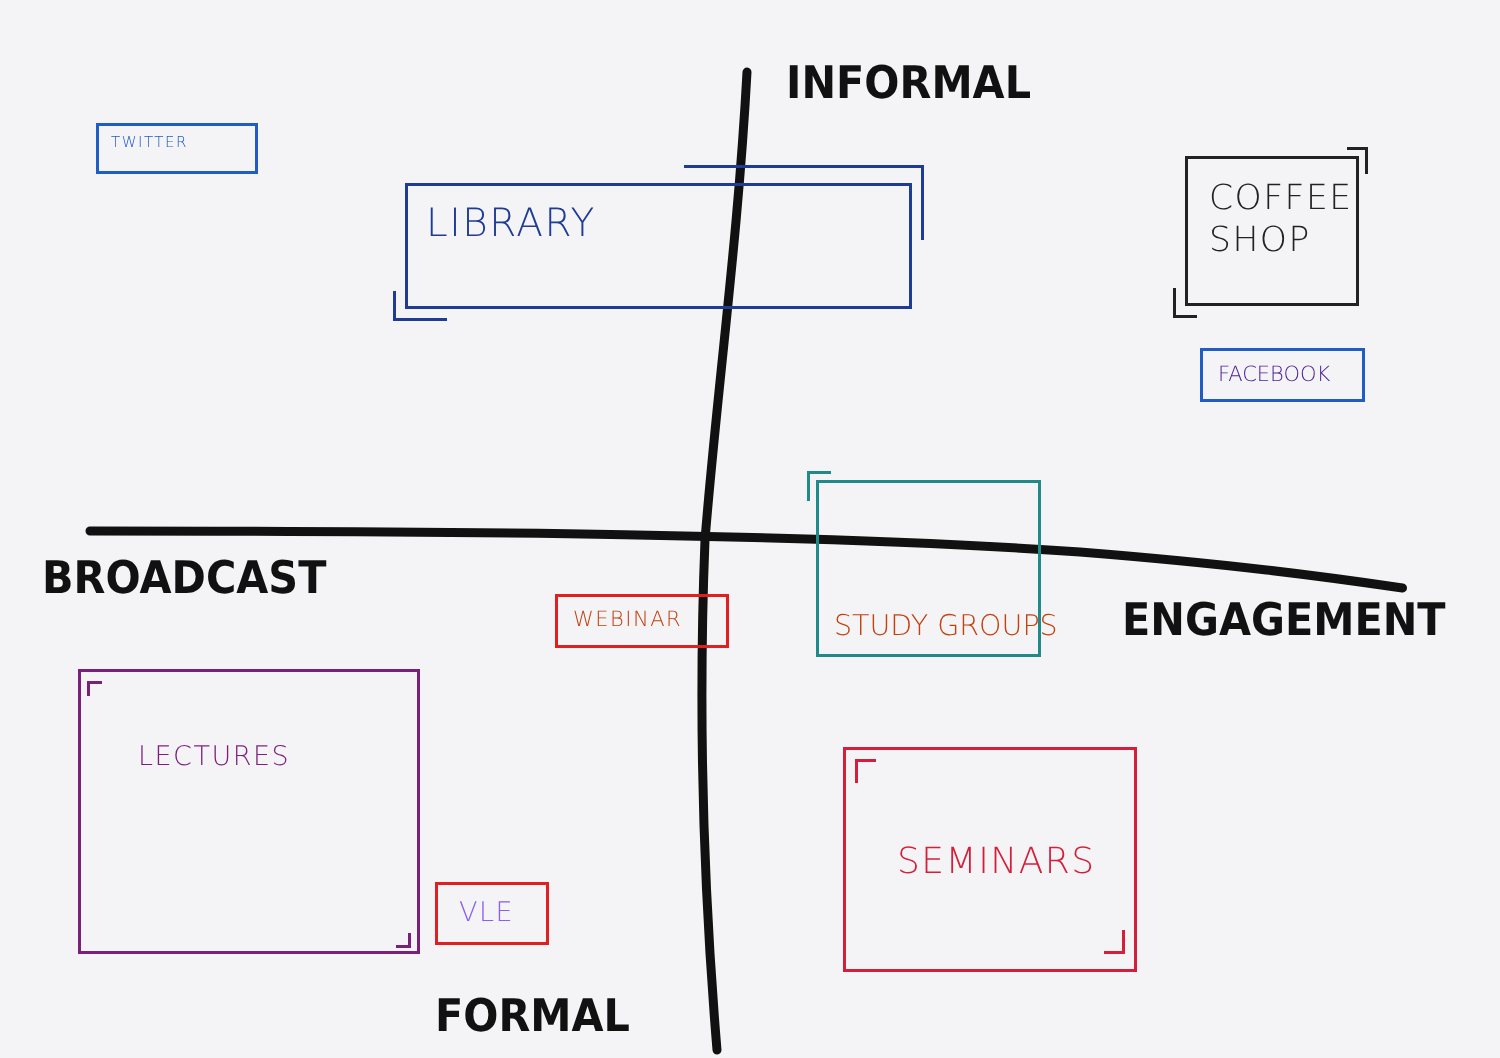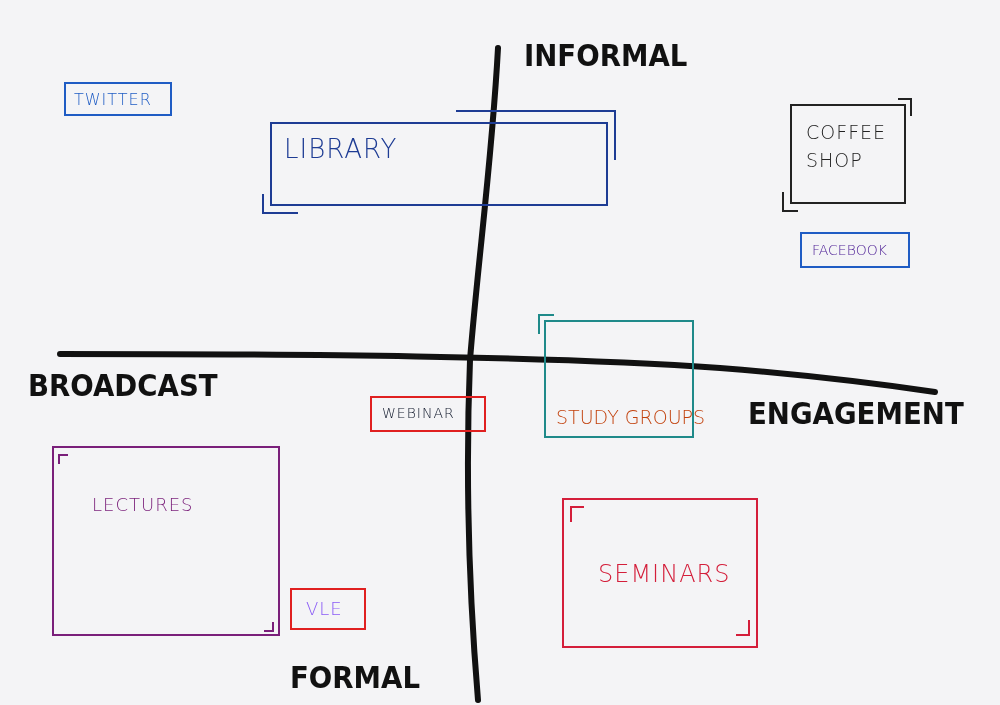--- a/index.html
+++ b/index.html
@@ -19,40 +19,40 @@
   <path d="M498,48 C492,160 478,260 470,360 C466,460 468,580 478,700" stroke="#111" stroke-width="6" fill="none" stroke-linecap="round"></path>
   <path d="M60,354 C300,354 550,356 720,368 C820,376 880,384 935,392" stroke="#111" stroke-width="6" fill="none" stroke-linecap="round"></path>
 </svg>
 
 <div class="axis-label" style="left:524px; top:38px;">INFORMAL</div>
 <div class="axis-label" style="left:290px; top:660px;">FORMAL</div>
 <div class="axis-label" style="left:28px; top:368px;">BROADCAST</div>
 <div class="axis-label" style="left:748px; top:396px;">ENGAGEMENT</div>
 
 <div class="box" style="left:64px; top:82px; width:108px; height:34px; border-color:#1f5cc4; border-right-width:2px;"></div>
-<div class="box-label" style="left:74px; top:90px; font-size:16px; color:#1f5cc4;">TWITTER</div>
+<div class="box-label" style="left:74px; top:90px; font-size:10px; color:#1f5cc4;">TWITTER</div>
 
 <div class="box" style="left:270px; top:122px; width:338px; height:84px; border-color:#1e3c94;"></div>
 <div class="box" style="left:262px; top:194px; width:36px; height:20px; border-color:#1e3c94; border-top:0; border-right:0;"></div>
 <div class="box" style="left:456px; top:110px; width:160px; height:50px; border-color:#1e3c94; border-left:0; border-bottom:0;"></div>
 <div class="box-label" style="left:284px; top:134px; font-size:26px; color:#1e3c94;">LIBRARY</div>
 
 <div class="box" style="left:790px; top:104px; width:116px; height:100px; border-color:#222;"></div>
 <div class="box" style="left:782px; top:192px; width:16px; height:20px; border-color:#222; border-top:0; border-right:0;"></div>
 <div class="box" style="left:898px; top:98px; width:14px; height:18px; border-color:#222; border-left:0; border-bottom:0;"></div>
-<div class="box-label" style="left:806px; top:118px; font-size:19px; color:#222; line-height:28px;">
+<div class="box-label" style="left:806px; top:118px; font-size:23px; color:#222; line-height:28px;">
   <div>COFFEE</div>
   <div>SHOP</div>
 </div>
 
 <div class="box" style="left:800px; top:232px; width:110px; height:36px; border-color:#1f5cc4;"></div>
 <div class="box-label" style="left:812px; top:242px; font-size:14px; color:#4c1d95; letter-spacing:0;">FACEBOOK</div>
 
 <div class="box" style="left:370px; top:396px; width:116px; height:36px; border-color:#e02020;"></div>
-<div class="box-label" style="left:382px; top:405px; font-size:14px; color:#0f172a;">WEBINAR</div>
+<div class="box-label" style="left:382px; top:405px; font-size:14px; color:#c2410c;">WEBINAR</div>
 
 <div class="box" style="left:544px; top:320px; width:150px; height:118px; border-color:#1f8a8a;"></div>
 <div class="box" style="left:538px; top:314px; width:16px; height:20px; border-color:#1f8a8a; border-right:0; border-bottom:0;"></div>
 <div class="box-label" style="left:556px; top:406px; font-size:19px; color:#c2410c; letter-spacing:0;">STUDY GROUPS</div>
 
 <div class="box" style="left:52px; top:446px; width:228px; height:190px; border-color:#7a1f7a;"></div>
 <div class="corner" style="left:58px; top:454px; border-color:#7a1f7a; border-top-width:2px; border-left-width:2px;"></div>
 <div class="corner" style="left:264px; top:622px; border-color:#7a1f7a; border-bottom-width:2px; border-right-width:2px;"></div>
 <div class="box-label" style="left:92px; top:494px; font-size:18px; color:#7a1f7a;">LECTURES</div>
 

